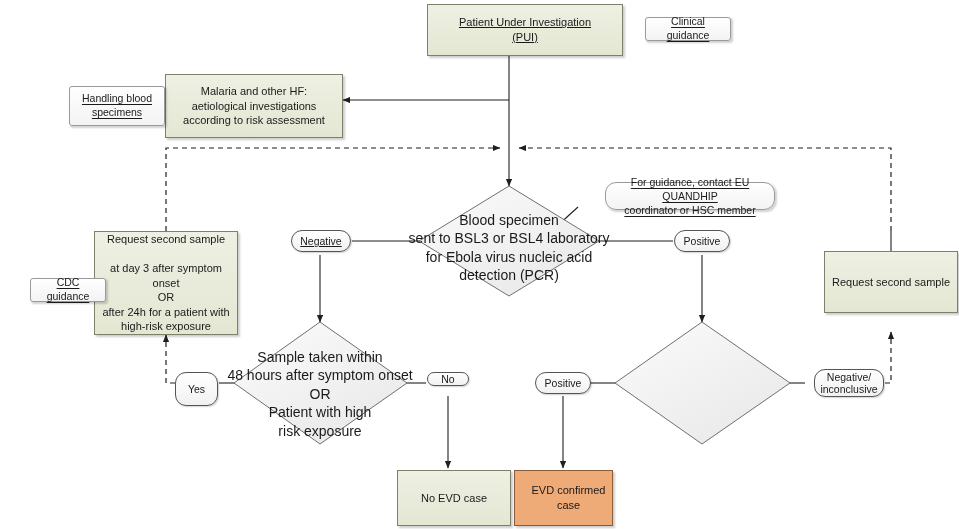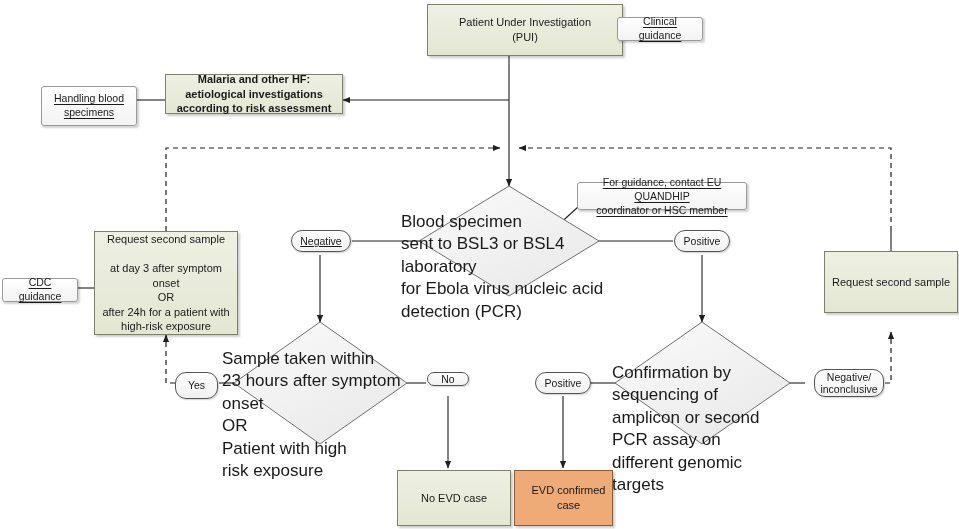--- a/index.html
+++ b/index.html
@@ -56,40 +56,42 @@
   }
 
   
   .note {
     background: linear-gradient(180deg, #ffffff 0%, #f3f3f3 100%);
     border: 1px solid #9a9a9a;
     border-radius: 3px;
     font-size: 10.5px;
     box-shadow: 1.5px 1.5px 2px rgba(0,0,0,0.18);
     padding: 3px 5px;
+    margin-left: 28px;
   }
   .note u {
     text-decoration: underline;
     text-underline-offset: 1.5px;
   }
 
   
   .pill {
     background: linear-gradient(180deg, #ffffff 0%, #f1f1f1 100%);
     border: 1px solid #555555;
     border-radius: 11px;
     font-size: 10.5px;
     line-height: 1.15;
     box-shadow: 1px 1px 1.5px rgba(0,0,0,0.18);
   }
   .diamond-label {
     position: absolute;
     left: 0;
     width: 100%;
-    font-size: 17px;
+    text-align: center;
+    font-size: 14px;
     line-height: 1.32;
     color: #1a1a1a;
     white-space: pre-line;
   }
 </style>
 </head>
 <body>
 
 <div id="canvas">
 
@@ -160,66 +162,63 @@
       </linearGradient>
 
       <polygon points="509,186 599,241 509,296 419,241" fill="url(#dgrad)" stroke="#6f6f6f" stroke-width="1"></polygon>
 
       <polygon points="320,322 407,383 320,444 234,383" fill="url(#dgrad)" stroke="#6f6f6f" stroke-width="1"></polygon>
 
       <polygon points="702,322 790,383 702,444 615,383" fill="url(#dgrad)" stroke="#6f6f6f" stroke-width="1"></polygon>
     </g>
   </svg>
 
-  <div class="node box-process" style="left:427px; top:4px; width:196px; height:52px;">Patient Under Investigation
+  <div class="node box-process" style="left:427px; top:4px; width:196px; height:52px;text-decoration:underline;">Patient Under Investigation
 (PUI)</div>
 
   <div class="node note" style="left:617px; top:17px; width:86px; height:24px;"><u>Clinical guidance</u></div>
 
-  <div class="node box-process" style="left:165px; top:74px; width:178px; height:40px;font-weight:bold;">Malaria and other HF:
+  <div class="node box-process" style="left:165px; top:74px; width:178px; height:64px;">Malaria and other HF:
 aetiological investigations
 according to risk assessment</div>
 
   <div class="node note" style="left:41px; top:86px; width:96px; height:40px;"><u>Handling blood
 specimens</u></div>
 
   <div class="diamond-label" style="left:401px; top:211px; width:216px;">Blood specimen
 sent to BSL3 or BSL4 laboratory
 for Ebola virus nucleic acid
 detection (PCR)</div>
 
-  <div class="node note" style="left:577px; top:182px; width:170px; height:28px; line-height:1.35;"><u>For guidance, contact EU QUANDHIP
+  <div class="node note" style="left:577px; top:182px; width:170px; height:28px; line-height:1.35;border-radius:11px;"><u>For guidance, contact EU QUANDHIP
 coordinator or HSC member</u></div>
 
   <div class="node pill" style="left:291px; top:230px; width:60px; height:22px;text-decoration:underline;">Negative</div>
 
   <div class="node pill" style="left:674px; top:230px; width:56px; height:22px;">Positive</div>
 
   <div class="node box-process" style="left:94px; top:231px; width:144px; height:104px;">Request second sample
 
 at day 3 after symptom onset
 OR
 after 24h for a patient with
 high-risk exposure</div>
 
   <div class="node note" style="left:2px; top:278px; width:76px; height:24px;"><u>CDC guidance</u></div>
 
   <div class="diamond-label" style="left:222px; top:348px; width:196px;">Sample taken within
-23 hours after symptom onset
+48 hours after symptom onset
 OR
 Patient with high
 risk exposure</div>
 
-  <div class="node pill" style="left:175px; top:372px; width:43px; height:27px;">Yes</div>
+  <div class="node pill" style="left:175px; top:372px; width:43px; height:34px;">Yes</div>
 
   <div class="node pill" style="left:427px; top:372px; width:42px; height:14px;">No</div>
 
-  <div class="diamond-label" style="left:612px; top:362px; width:180px;">Confirmation by sequencing of
-amplicon or second PCR assay on
-different genomic targets</div>
 
   <div class="node pill" style="left:535px; top:372px; width:56px; height:22px;">Positive</div>
 
   <div class="node pill" style="left:806px; top:369px; width:70px; height:28px;margin-left:8px;">Negative/
 inconclusive</div>
 
   <div class="node box-process" style="left:824px; top:251px; width:134px; height:62px;">Request second sample</div>
 
   <div class="node box-process" style="left:397px; top:470px; width:114px; height:56px;">No EVD case</div>
 

